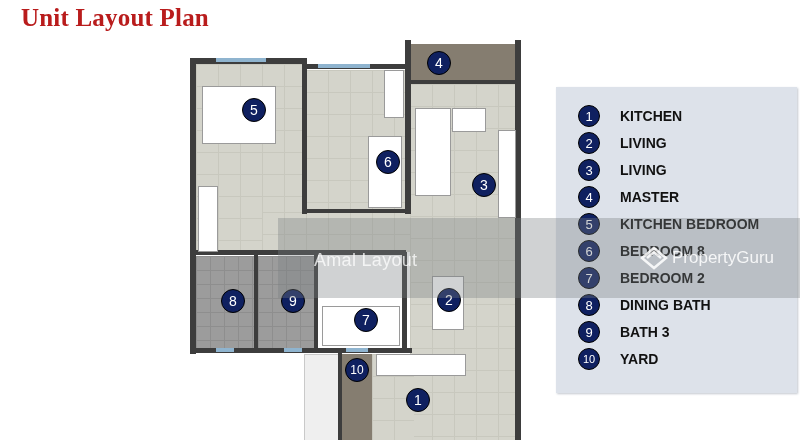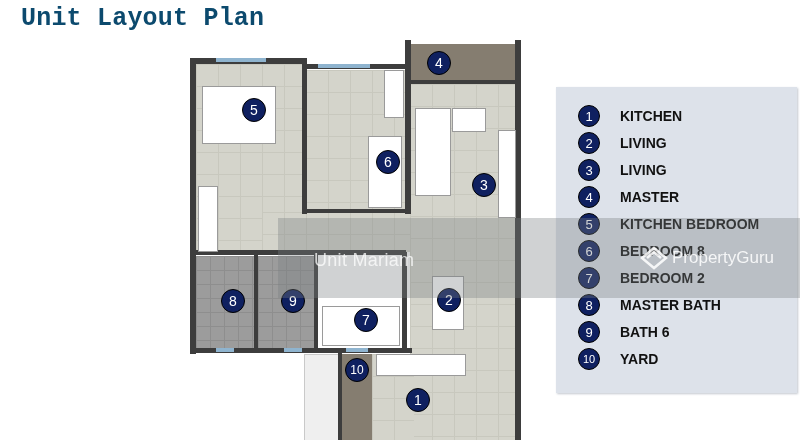--- a/index.html
+++ b/index.html
@@ -1,17 +1,17 @@
 <!DOCTYPE html>
 <html><head>
 <meta charset="utf-8">
 <style>
   html,body{margin:0;padding:0;}
   body{width:800px;height:440px;background:#ffffff;position:relative;overflow:hidden;font-family:"Liberation Sans",sans-serif;}
-  .title{position:absolute;left:21px;top:4px;font-size:25px;font-weight:bold;color:#0c4a6e;letter-spacing:0.2px;font-family:Liberation Mono, monospace;}
+  .title{position:absolute;left:21px;top:4px;font-size:25px;font-weight:bold;color:#b91c1c;letter-spacing:0.2px;font-family:Liberation Serif, serif;}
   
   .plan{position:absolute;left:0;top:0;width:560px;height:440px;}
   .abs{position:absolute;}
   .wall{position:absolute;background:#3d3d3d;}
   .floor{position:absolute;background:#d4d4cb;
     background-image:linear-gradient(#c8c8be 1px,transparent 1px),linear-gradient(90deg,#c8c8be 1px,transparent 1px);
     background-size:22px 22px;}
   .bathfloor{position:absolute;background:#9c9c9c;
     background-image:linear-gradient(#8e8e8e 1px,transparent 1px),linear-gradient(90deg,#8e8e8e 1px,transparent 1px);
     background-size:14px 14px;}
@@ -117,33 +117,33 @@
   <div class="legend-item" style="top:153px;">
       <span class="legend-num">6</span>
       <span class="legend-label">BEDROOM 8</span>
     </div>
   <div class="legend-item" style="top:180px;">
       <span class="legend-num">7</span>
       <span class="legend-label">BEDROOM 2</span>
     </div>
   <div class="legend-item" style="top:207px;">
       <span class="legend-num">8</span>
-      <span class="legend-label">MASTER BATH</span>
+      <span class="legend-label">DINING BATH</span>
     </div>
   <div class="legend-item" style="top:234px;">
       <span class="legend-num">9</span>
-      <span class="legend-label">BATH 6</span>
+      <span class="legend-label">BATH 3</span>
     </div>
   <div class="legend-item" style="top:261px;">
       <span class="legend-num" style="font-size:11px;">10</span>
       <span class="legend-label">YARD</span>
     </div>
 </div>
 
 <div class="wm-band"></div>
-<div class="wm-name">Unit Mariam</div>
+<div class="wm-name">Amal Layout</div>
 <div class="wm-logo">
   <svg width="28" height="24" viewBox="0 0 28 24">
       <path d="M14 2 L26 12 L14 22 L2 12 Z" fill="none" stroke="rgba(255,255,255,0.85)" stroke-width="2.5"></path>
       <path d="M7 12 L14 6 L21 12" fill="none" stroke="rgba(255,255,255,0.85)" stroke-width="2.5"></path>
     </svg>
   <span>PropertyGuru</span>
 </div>
 
 </body></html>

